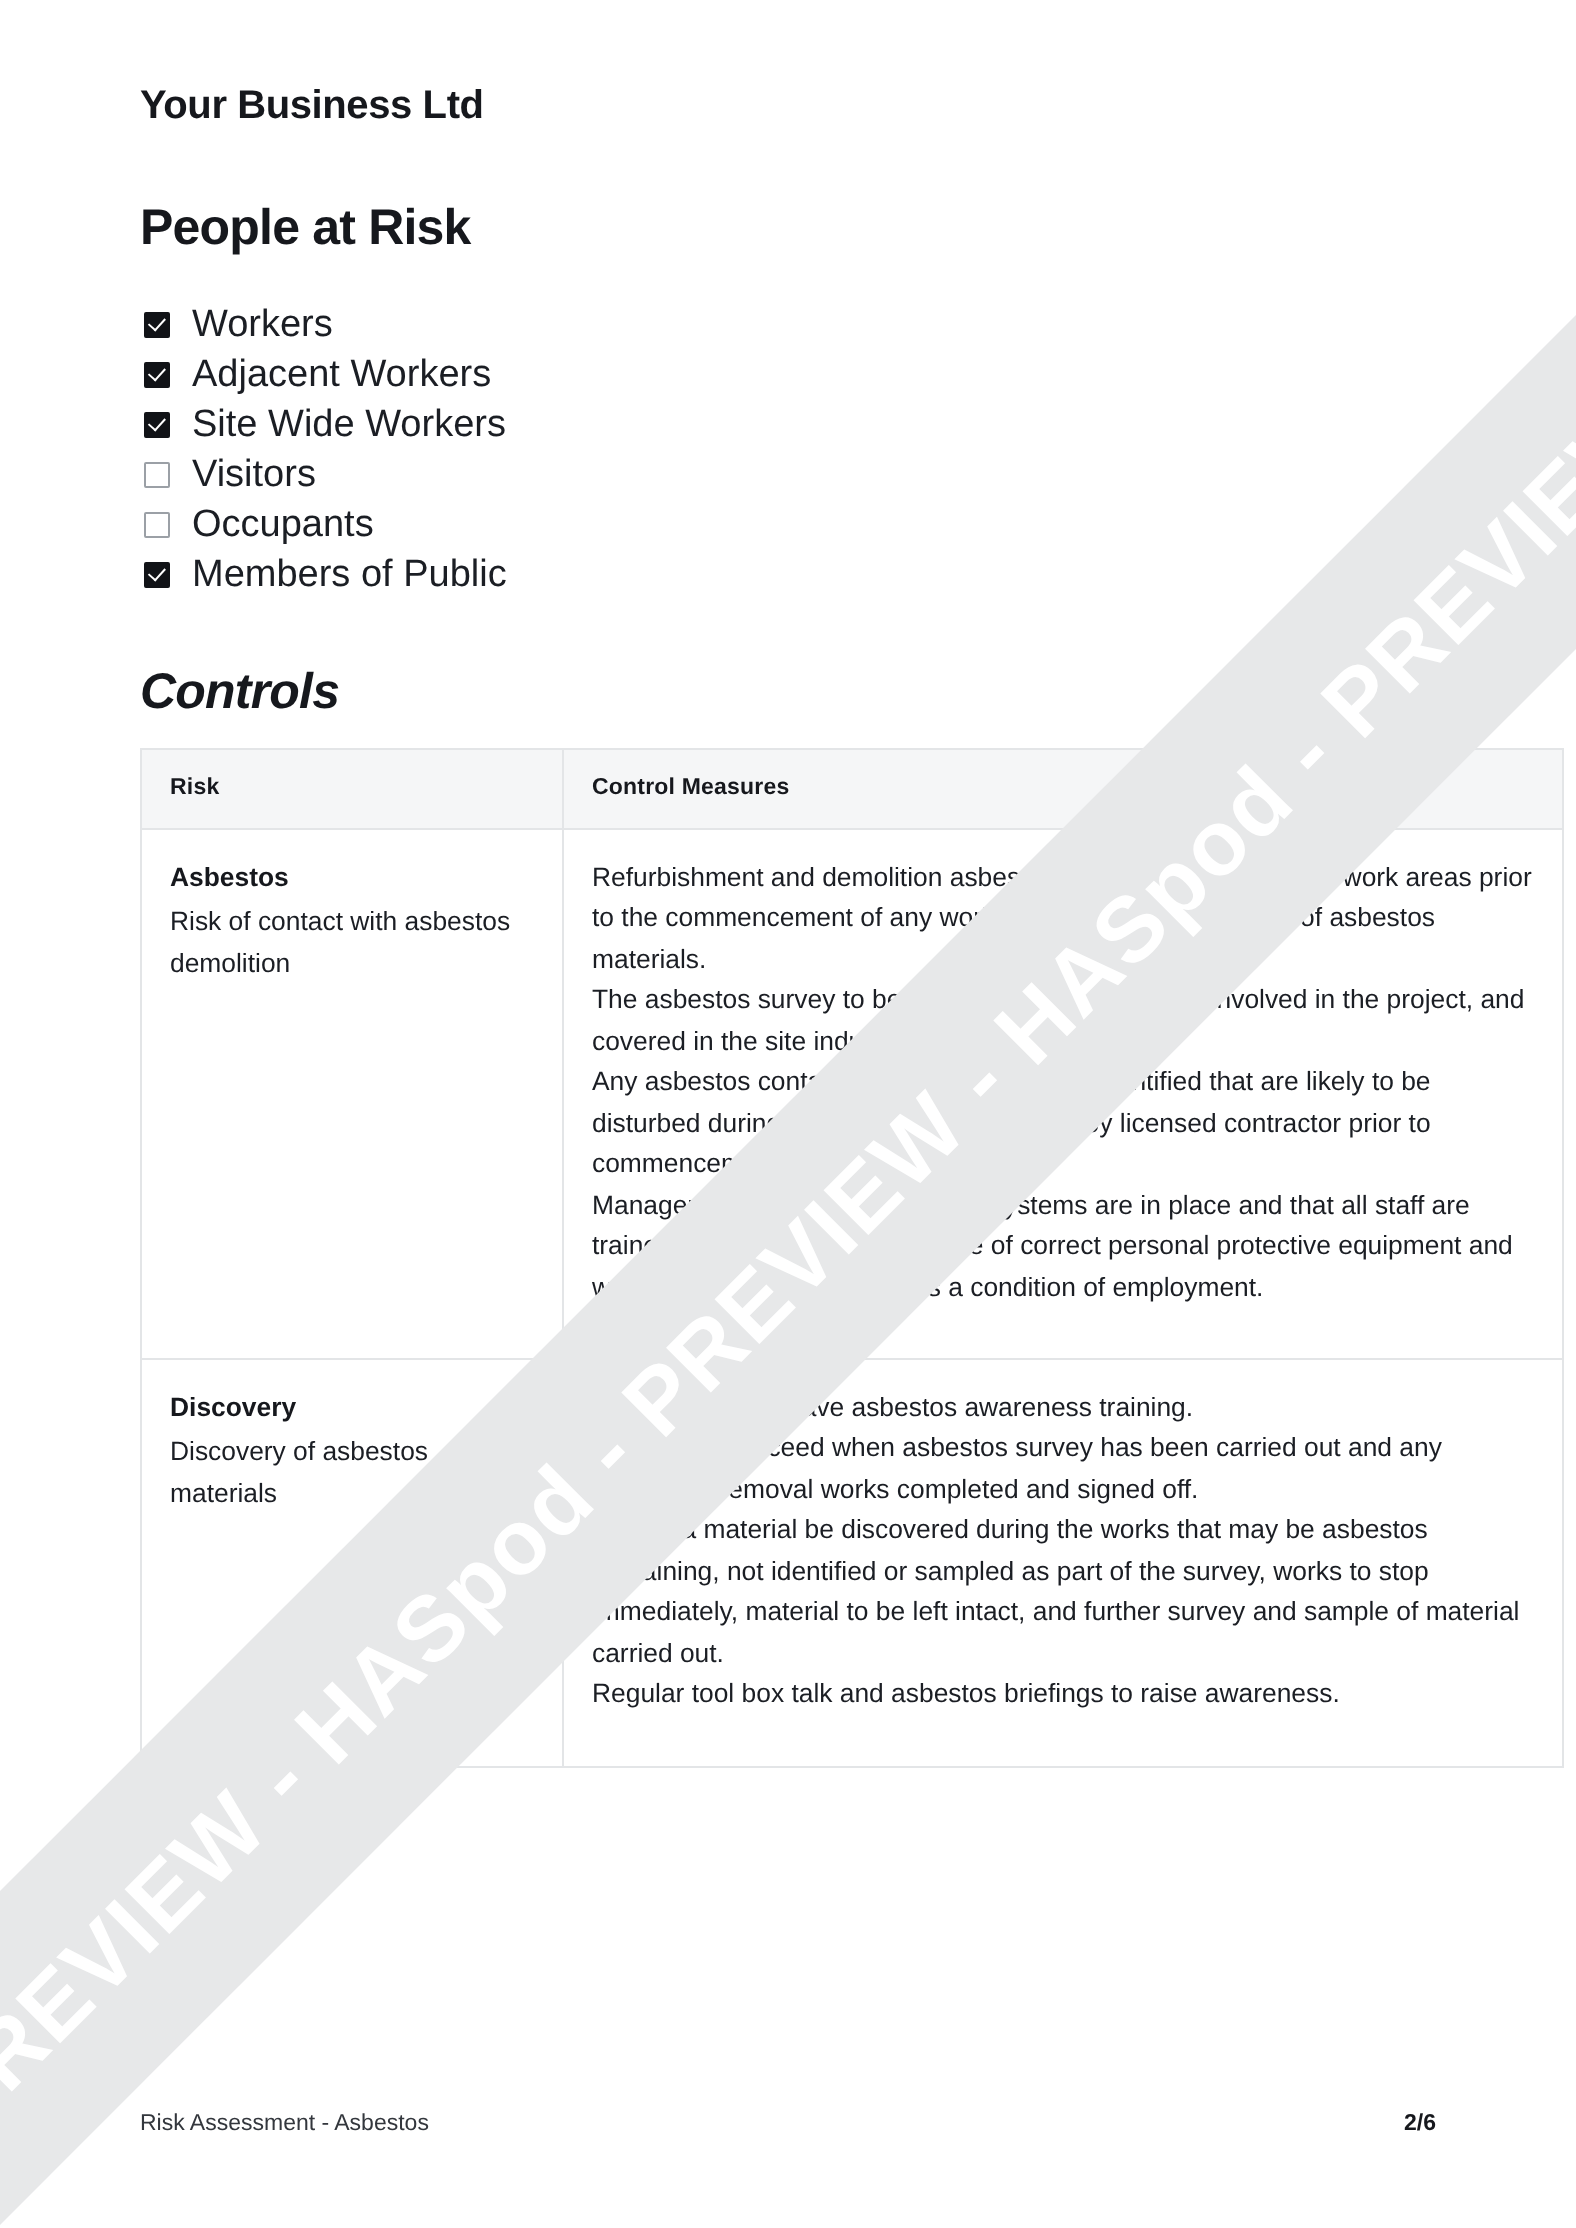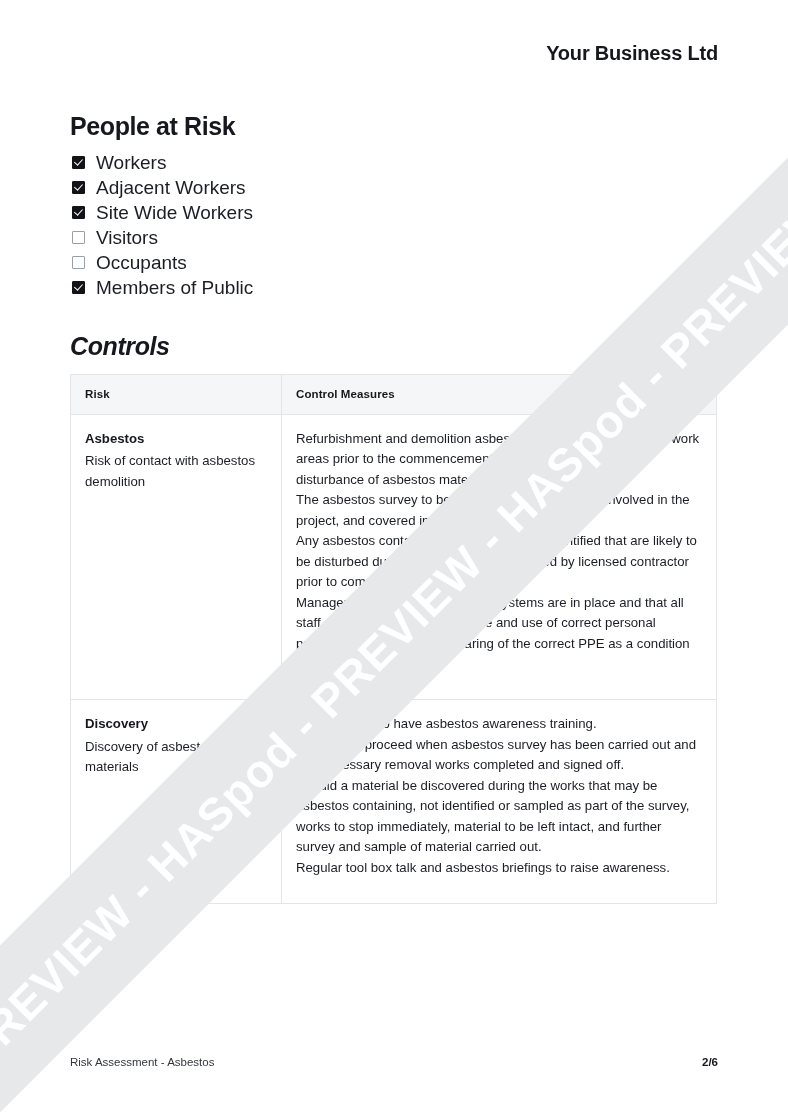--- a/index.html
+++ b/index.html
@@ -56,21 +56,21 @@
     color: #ffffff;
     letter-spacing: 1px;
   }
 
   
   .doc-header {
     position: absolute;
     top: 42px;
     left: 70px;
     right: 70px;
-    text-align: right;
+    text-align: left;
     z-index: 2;
   }
   .company-name {
     font-size: 20px;
     font-weight: 700;
     color: #16181d;
     letter-spacing: -0.2px;
   }
 
   
@@ -82,21 +82,21 @@
     z-index: 2;
   }
 
   .section-heading {
     font-size: 25px;
     font-weight: 700;
     color: #16181d;
     letter-spacing: -0.4px;
     margin: 0;
   }
-  .h-people { position: absolute; top: 112px; left: 0; text-align: center; }
+  .h-people { position: absolute; top: 100px; left: 0; text-align: center; }
   .h-controls { position: absolute; top: 332px; left: 0; font-style: italic; }
 
   
   .people-list {
     position: absolute;
     top: 150px;
     left: 0;
     width: 400px;
     list-style: none;
     margin: 0;
@@ -141,21 +141,21 @@
     font-size: 19px;
     color: #1b1e24;
     line-height: 1;
   }
 
   
   .controls-table {
     position: absolute;
     top: 374px;
     left: 0;
-    width: 647px;
+    width: 712px;
     border-collapse: collapse;
     table-layout: fixed;
   }
   .controls-table th,
   .controls-table td {
     border: 1px solid #e3e5e7;
     vertical-align: top;
     text-align: left;
   }
   .controls-table thead th {

